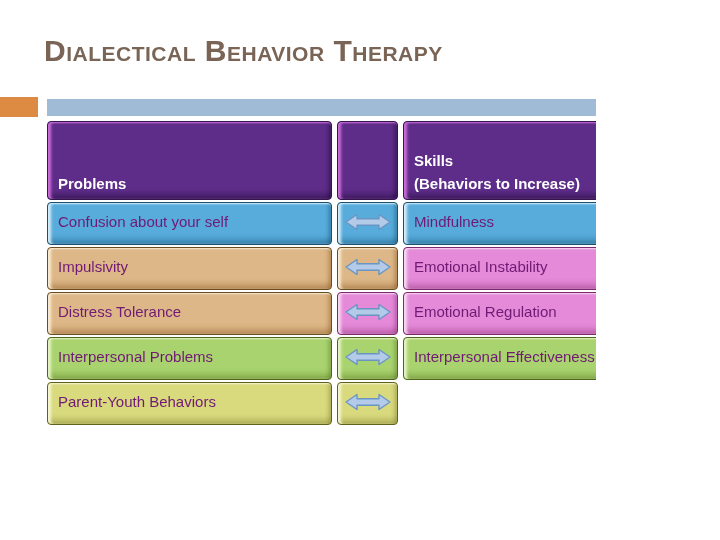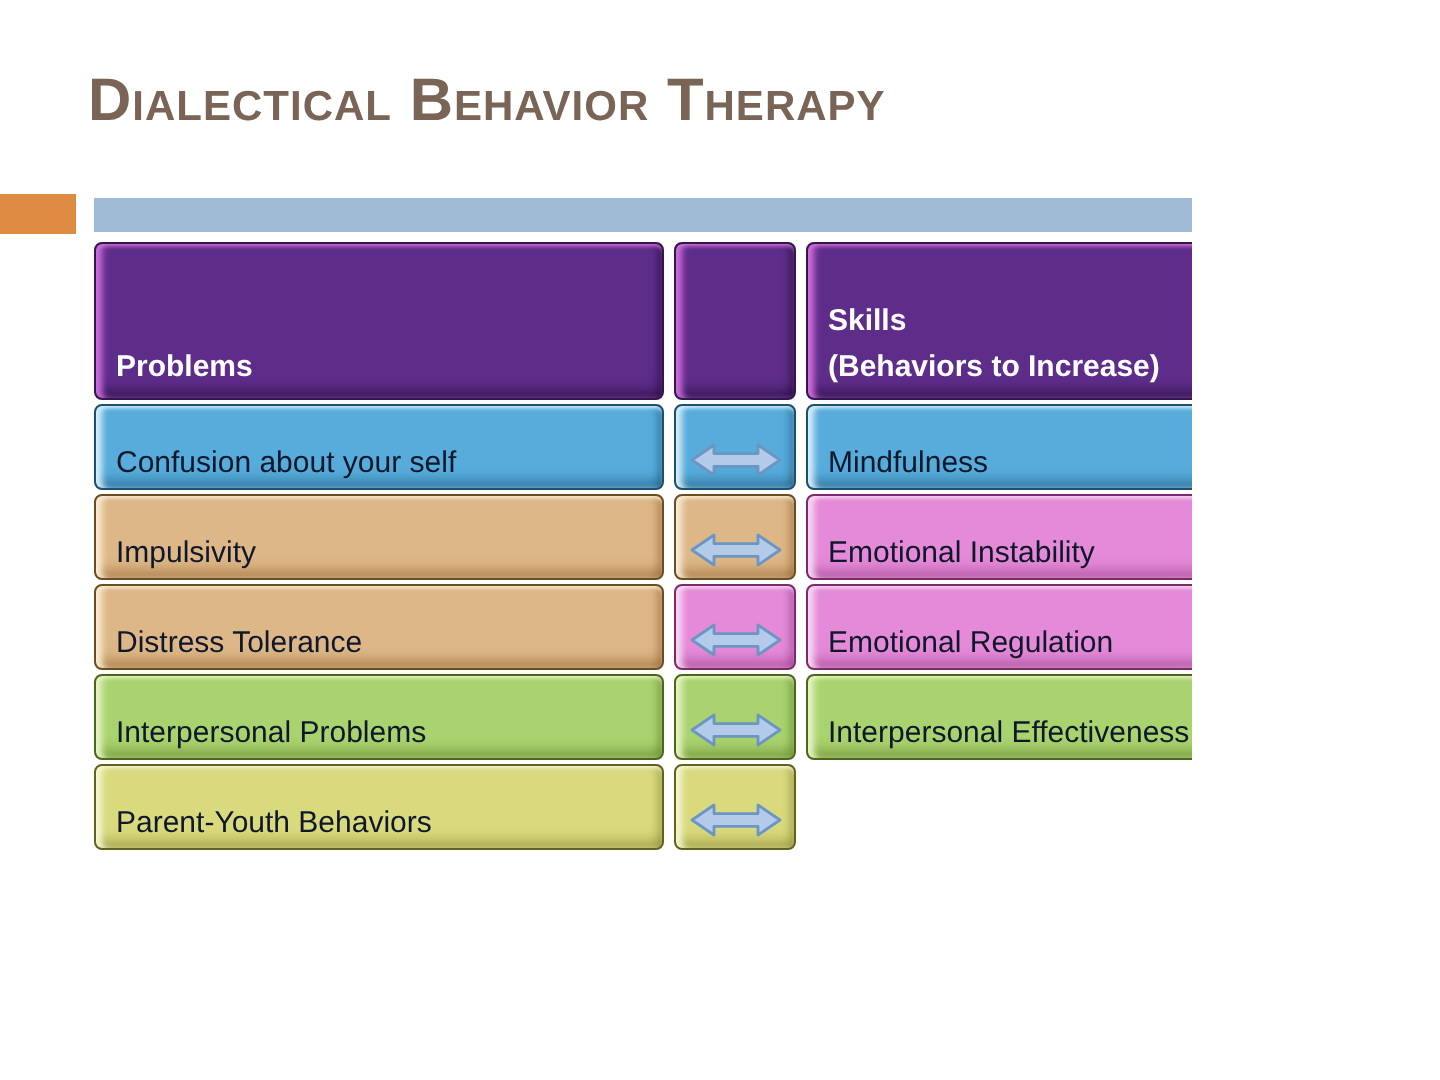--- a/index.html
+++ b/index.html
@@ -31,23 +31,23 @@
   .cell {
     position:relative; box-sizing:border-box;
     border-radius:4px;
     border:1px solid var(--line, rgba(25,10,35,0.55));
     background:var(--base);
     box-shadow:
       inset 0 2px 2px -1px var(--hl),
       inset 4px 0 3px -1px var(--hl),
       inset -4px 0 4px -2px var(--sh),
       inset 0 -7px 6px -3px var(--sh);
-    display:flex; align-items:flex-end;
+    display:flex; align-items:center;
     padding:0 6px 4px 10px;
-    font-size:15px; color:#0f172a;
+    font-size:15px; color:#701a75;
   }
   .header-cell {
     flex-direction:column; align-items:flex-start; justify-content:flex-end;
     padding-top:7px; color:#ffffff; font-weight:bold; line-height:1.5;
   }
   .arrow-cell { justify-content:center; padding:0 0 4px 0; }
   
   .c-purple { --base:#5e2d8a; --hl:#cf6fdb; --sh:rgba(25,5,45,0.50);  --line:#33164e; }
   .c-blue   { --base:#57acdc; --hl:#d6effb; --sh:rgba(15,70,105,0.45); --line:#1d4f6e; }
   .c-tan    { --base:#ddb787; --hl:#f9ecd4; --sh:rgba(130,80,25,0.45); --line:#6b4d22; }

